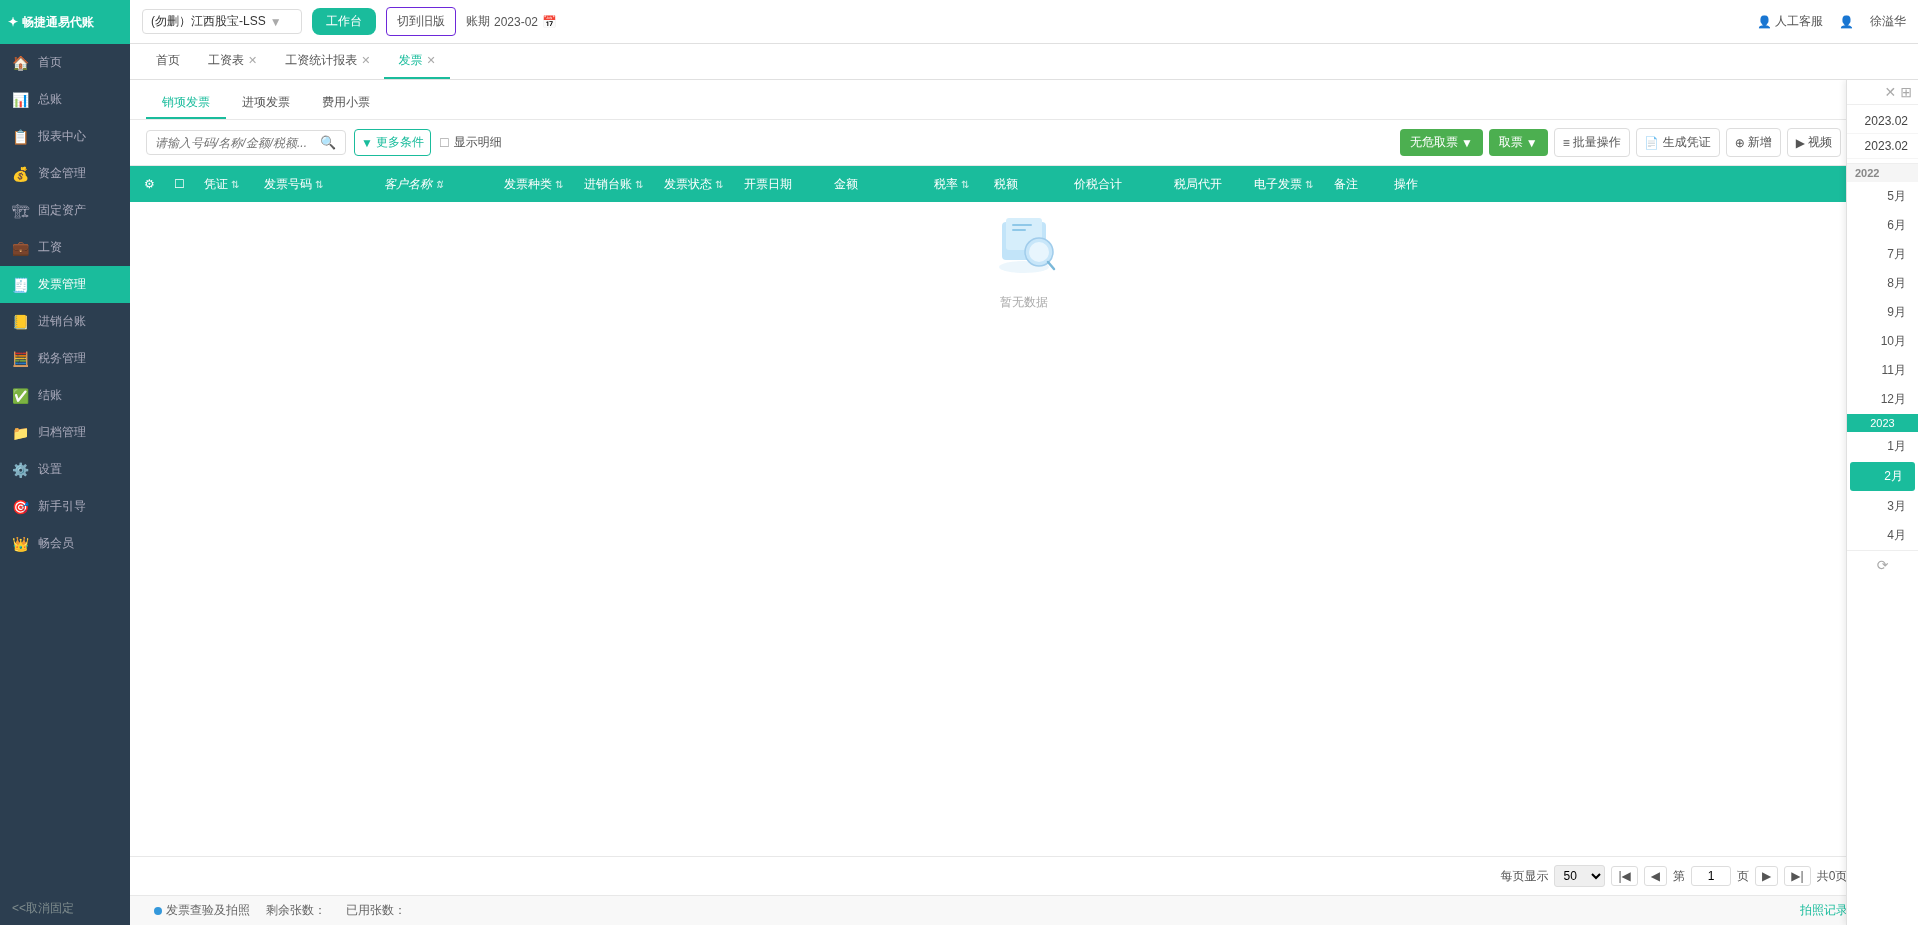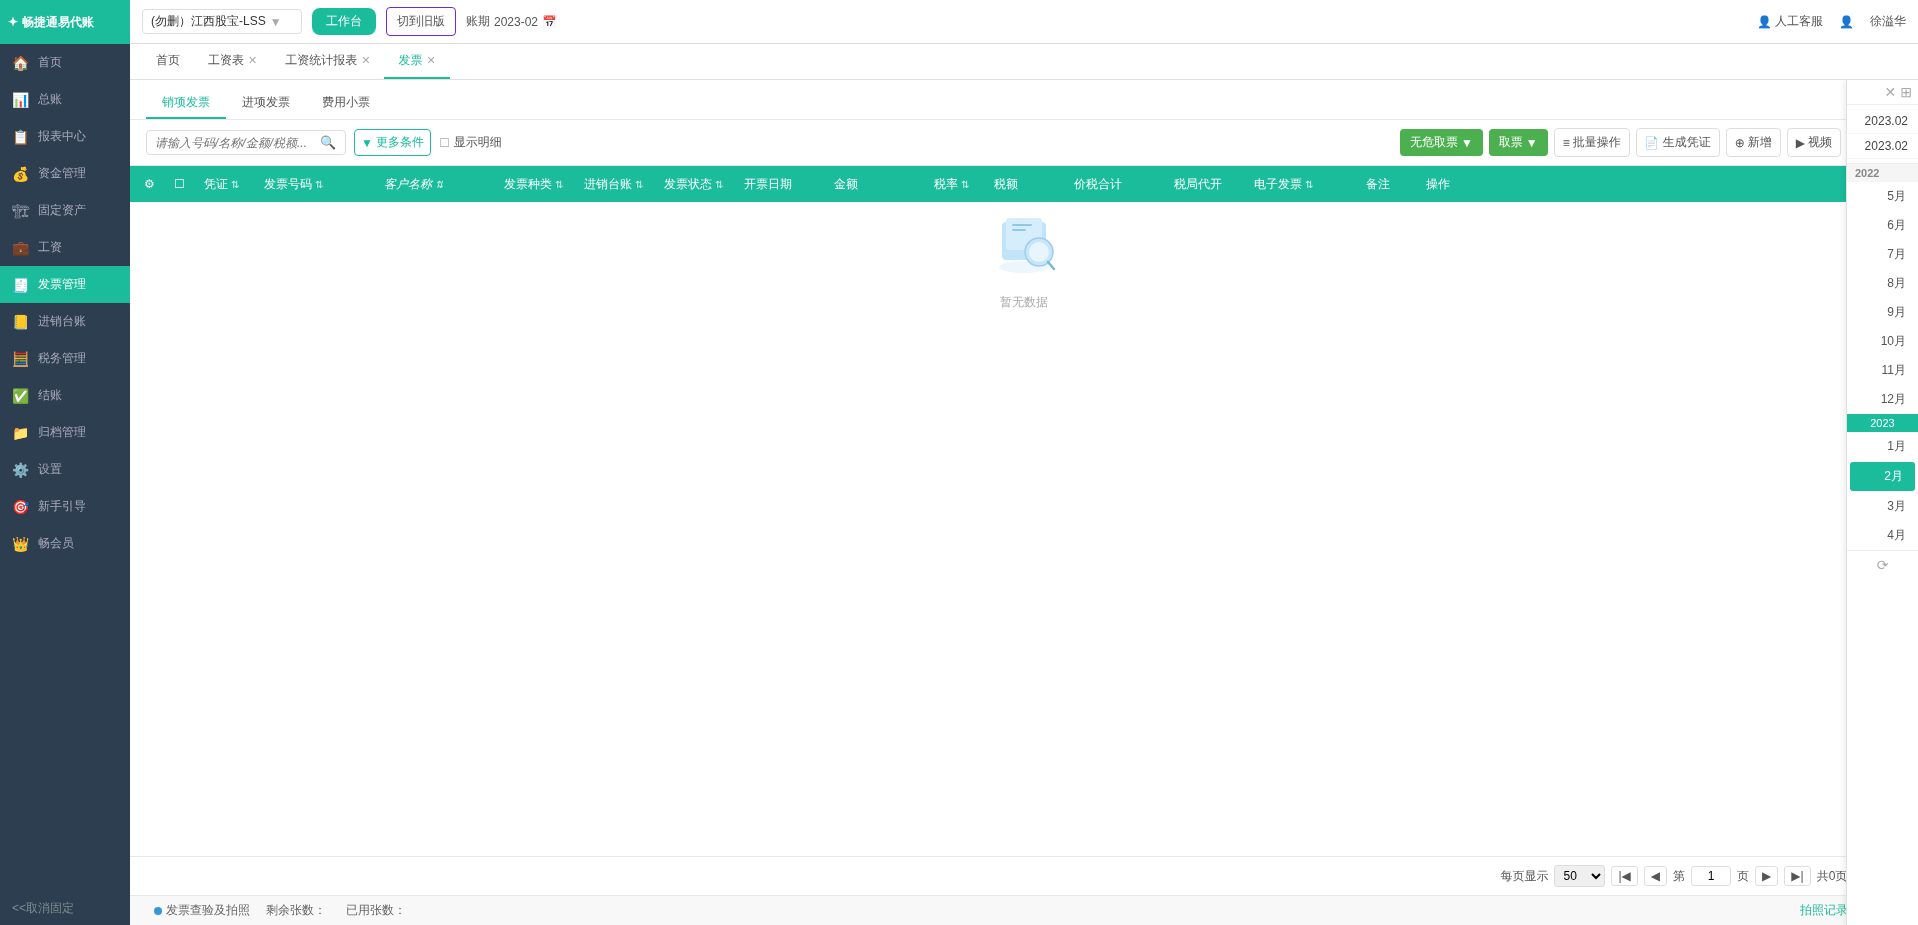--- a/index.html
+++ b/index.html
@@ -410,21 +410,21 @@
     .col-invoice-type { width: 80px; }
     .col-invoice-cat { width: 80px; }
     .col-status { width: 80px; }
     .col-date { width: 90px; }
     .col-amount { width: 100px; }
     .col-tax-rate { width: 60px; }
     .col-tax { width: 80px; }
     .col-total { width: 100px; }
     .col-tax-code { width: 80px; }
     .col-e-invoice { width: 80px; }
-    .col-remark { width: 60px; margin-left: 32px; }
+    .col-remark { width: 60px; }
     .col-action { width: 60px; }
   </style>
 </head>
 <body>
 
 <div class="sidebar">
   <div class="sidebar-logo">
     <span>✦</span>
     <span>畅捷通易代账</span>
   </div>

